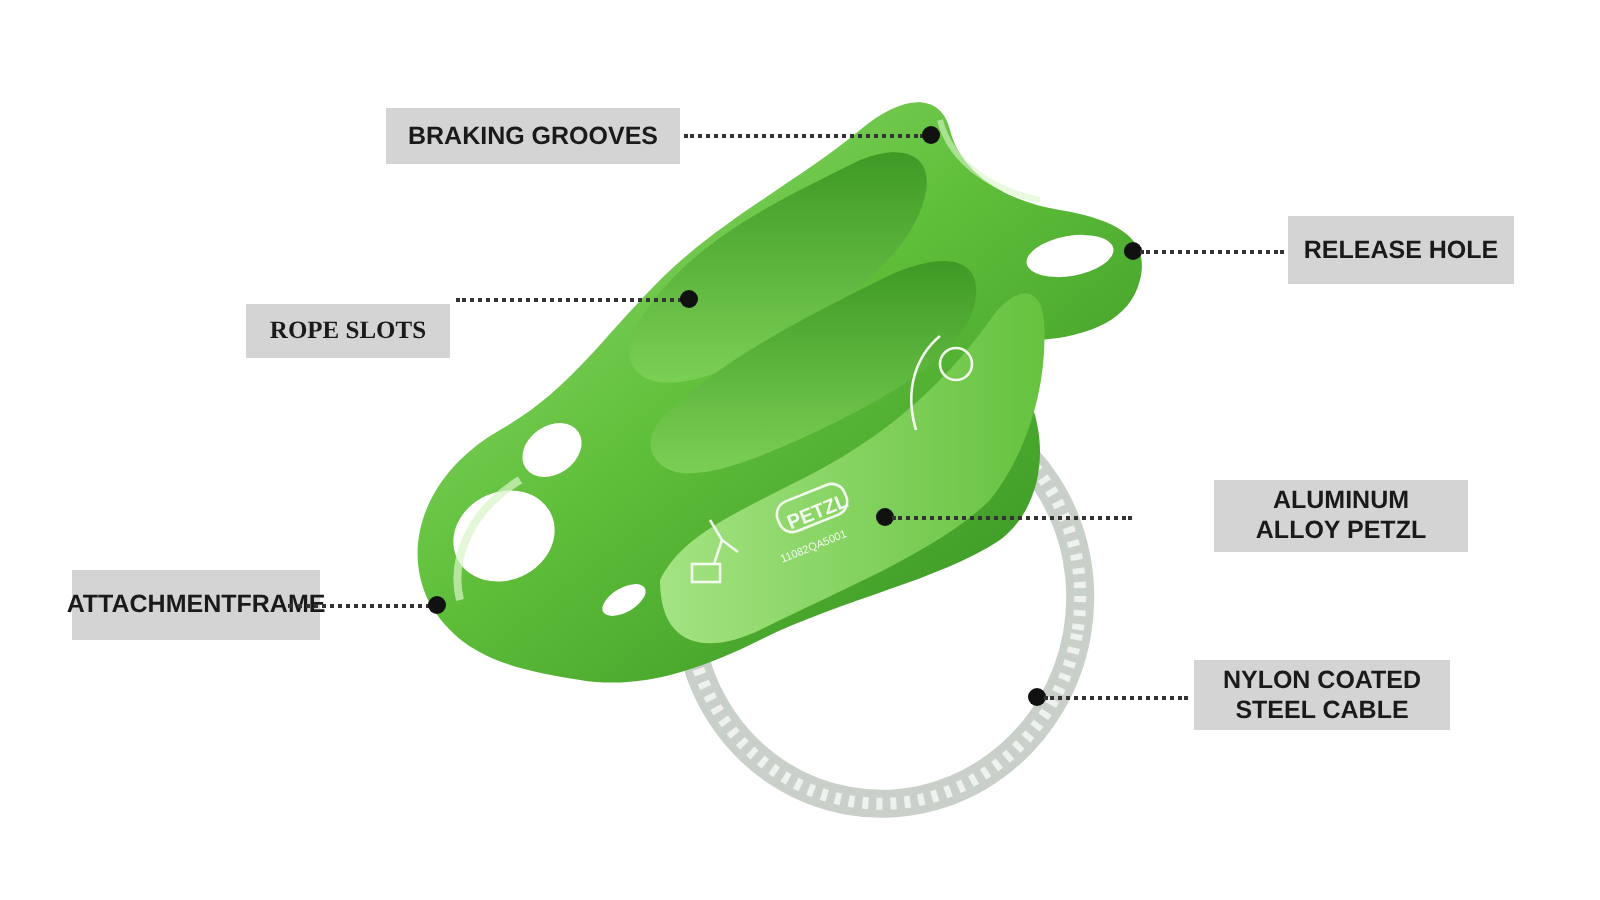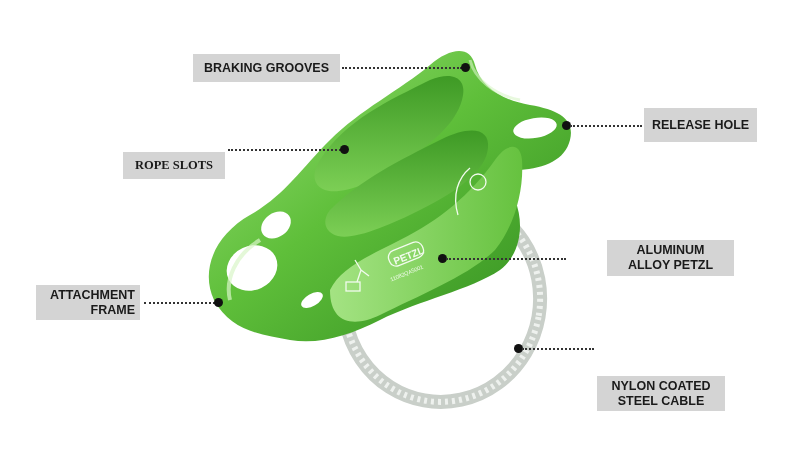--- a/index.html
+++ b/index.html
@@ -94,25 +94,25 @@
 <div class="dot" style="left:566px; top:125px;"></div>
 <div class="leader" style="left:570px; top:125px; width:72px;"></div>
 
 <div class="label" style="left:570px; top:240px; width:127px; height:36px; flex-direction:column;margin-left:37px;">
   <span>ALUMINUM</span>
   <span>ALLOY PETZL</span>
 </div>
 <div class="dot" style="left:442px; top:258px;"></div>
 <div class="leader" style="left:446px; top:258px; width:120px;"></div>
 
-<div class="label" style="left:36px; top:285px; width:104px; height:35px; flex-direction:column;align-items:flex-end;">
+<div class="label" style="left:36px; top:285px; width:124px; height:35px; flex-direction:row;">
   <span>ATTACHMENT</span>
   <span>FRAME</span>
 </div>
 <div class="leader" style="left:144px; top:302px; width:71px;"></div>
 <div class="dot" style="left:218px; top:302px;"></div>
 
-<div class="label" style="left:597px; top:330px; width:128px; height:35px; flex-direction:column;margin-top:46px;">
+<div class="label" style="left:597px; top:330px; width:128px; height:35px; flex-direction:column;">
   <span>NYLON COATED</span>
   <span>STEEL CABLE</span>
 </div>
 <div class="dot" style="left:518px; top:348px;"></div>
 <div class="leader" style="left:522px; top:348px; width:72px;"></div>
 
 </body></html>

